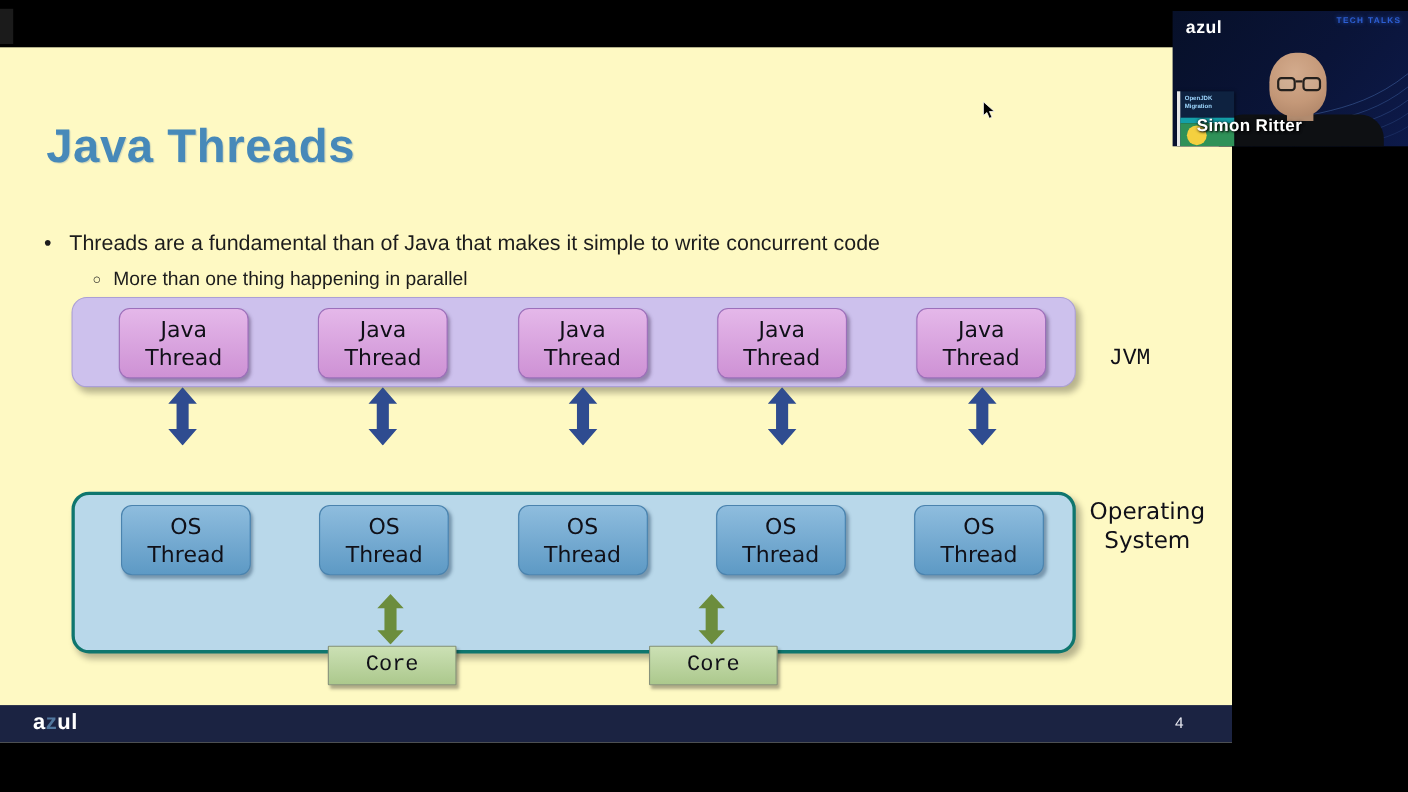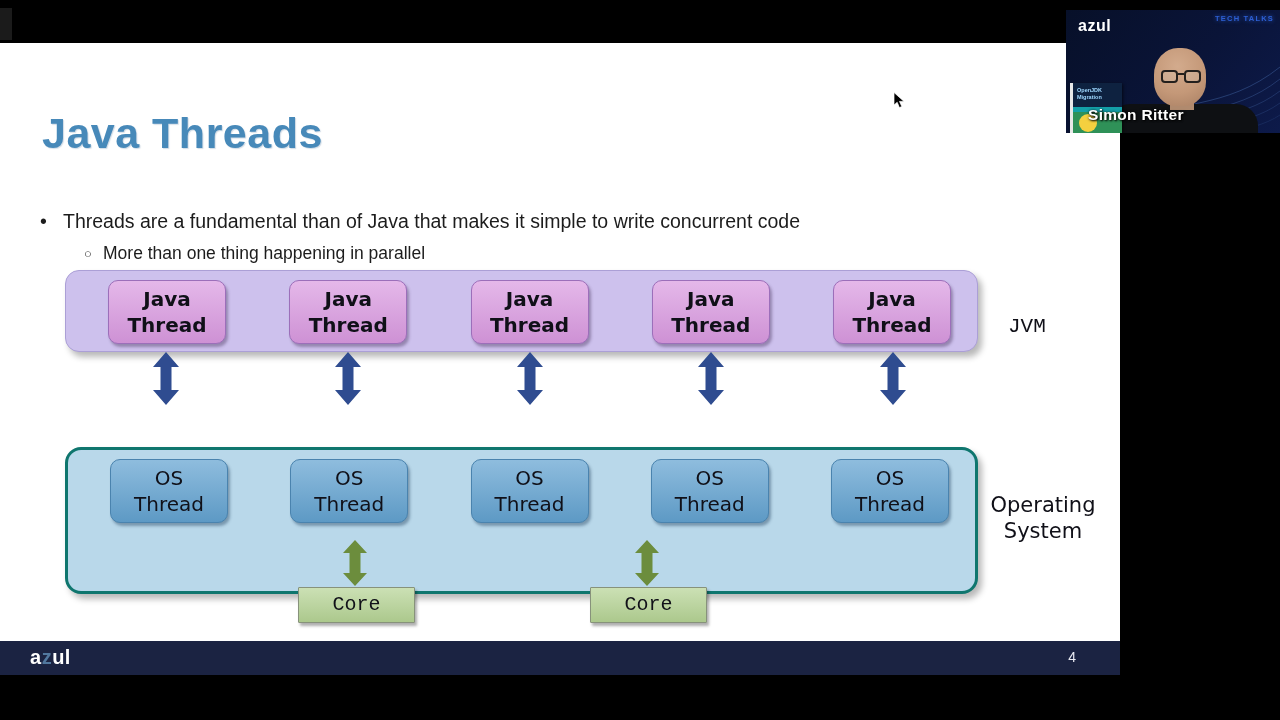--- a/index.html
+++ b/index.html
@@ -1,21 +1,21 @@
 <!DOCTYPE html>
 <html style="--title-blue: #4789b9; --jvm-bg: #cdc1ed; --java-box: #d999e0; --os-bg: #b9d8ea; --os-box: #63a3d1; --sched-bg: #c9f1ea; --core-bg: #b5d394; --arrow-blue: #2f4c90; --arrow-green: #6c8d3d; --footer-bg: #1b2342; --techtalks-blue: #2d5fd3;"><head>
 <meta charset="utf-8">
 <style>
   * { margin:0; padding:0; box-sizing:border-box; }
   html,body { width:1280px; height:720px; background:#000; overflow:hidden;
               font-family:"Liberation Sans", sans-serif; position:relative; }
 
   
   .slide { position:absolute; left:0; top:43px; width:1120px; height:632px;
-           background:#ffffff; }
+           background:#fef9c3; }
 
   .corner-smudge { position:absolute; left:0; top:8px; width:12px; height:32px;
                    background:#1b1b1b; }
 
   .page-title { position:absolute; left:42px; top:66px; font-size:43px;
                 font-weight:bold; letter-spacing:0.5px;
                 color:var(--title-blue); text-shadow:1px 1px 1px rgba(70,110,150,.25); }
 
   .bullet-row { position:absolute; left:40px; top:167px; font-size:19.5px;
                 color:#1c1c1c; display:flex; }
@@ -32,21 +32,21 @@
                    background:var(--os-bg); border:3px solid #0f766e; border-radius:16px;
                    box-shadow:4px 5px 6px rgba(0,0,0,.28);margin-top:32px; }
 
   .thread-row { display:flex; justify-content:space-between;
                 padding:9px 26px 0 42px; }
   .tbox { width:118px; height:64px; border-radius:10px; text-align:center;
           font-family:"DejaVu Sans", sans-serif; font-size:20px; line-height:26px;
           color:#101018; padding-top:5px; }
   .java-thread-box { background:linear-gradient(180deg, rgba(255,255,255,.30), rgba(0,0,0,.05)),
                      var(--java-box);
-                     border:1px solid #9c6fba; box-shadow:2px 3px 3px rgba(80,60,100,.45);font-weight:bold; }
+                     border:1px solid #9c6fba; box-shadow:2px 3px 3px rgba(80,60,100,.45); }
   .os-thread-box   { background:linear-gradient(180deg, rgba(255,255,255,.28), rgba(0,0,0,.06)),
                      var(--os-box);
                      border:1px solid #4a83ae; box-shadow:2px 3px 3px rgba(40,70,100,.45); }
 
   .blue-arrow-row { position:absolute; left:65px; top:309px; width:913px; height:53px;
                     display:flex; justify-content:space-between; padding:0 26px 0 42px; }
   .blue-arrow-row .slot { width:118px; display:flex; justify-content:center; }
 
   .scheduler-bar { position:absolute; left:42px; top:92px; width:848px; height:43px;
                    background:var(--sched-bg); border:1px solid #8fb9ba;
@@ -64,21 +64,21 @@
               border:1px solid #87927b; border-radius:1px; text-align:center;
               line-height:34px; font-family:Liberation Mono, monospace; font-size:20px;
               color:#101018; box-shadow:2px 3px 3px rgba(0,0,0,.32); }
   .core-box.c1 { left:298px; }
   .core-box.c2 { left:590px; }
 
   .jvm-side-label { position:absolute; left:992px; top:272px; width:120px;
                     font-family:Liberation Mono, monospace; font-size:21px; color:#101018;margin-left:16px; }
   .os-side-label  { position:absolute; left:983px; top:409px; width:120px; text-align:center;
                     font-family:"DejaVu Sans", sans-serif; font-size:21px; line-height:26px;
-                    color:#101018;margin-top:40px; }
+                    color:#101018; }
 
   
   .footer { position:absolute; left:0; bottom:0; width:100%; height:34px;
             background:var(--footer-bg); }
   .footer-logo { position:absolute; left:30px; top:5px; font-size:20px; font-weight:bold;
                  color:#fff; letter-spacing:0.5px; }
   .footer-logo .z { color:#51779e; }
   .page-number { position:absolute; right:44px; top:8px; font-size:14px; color:#e9eaf2; }
 
   

